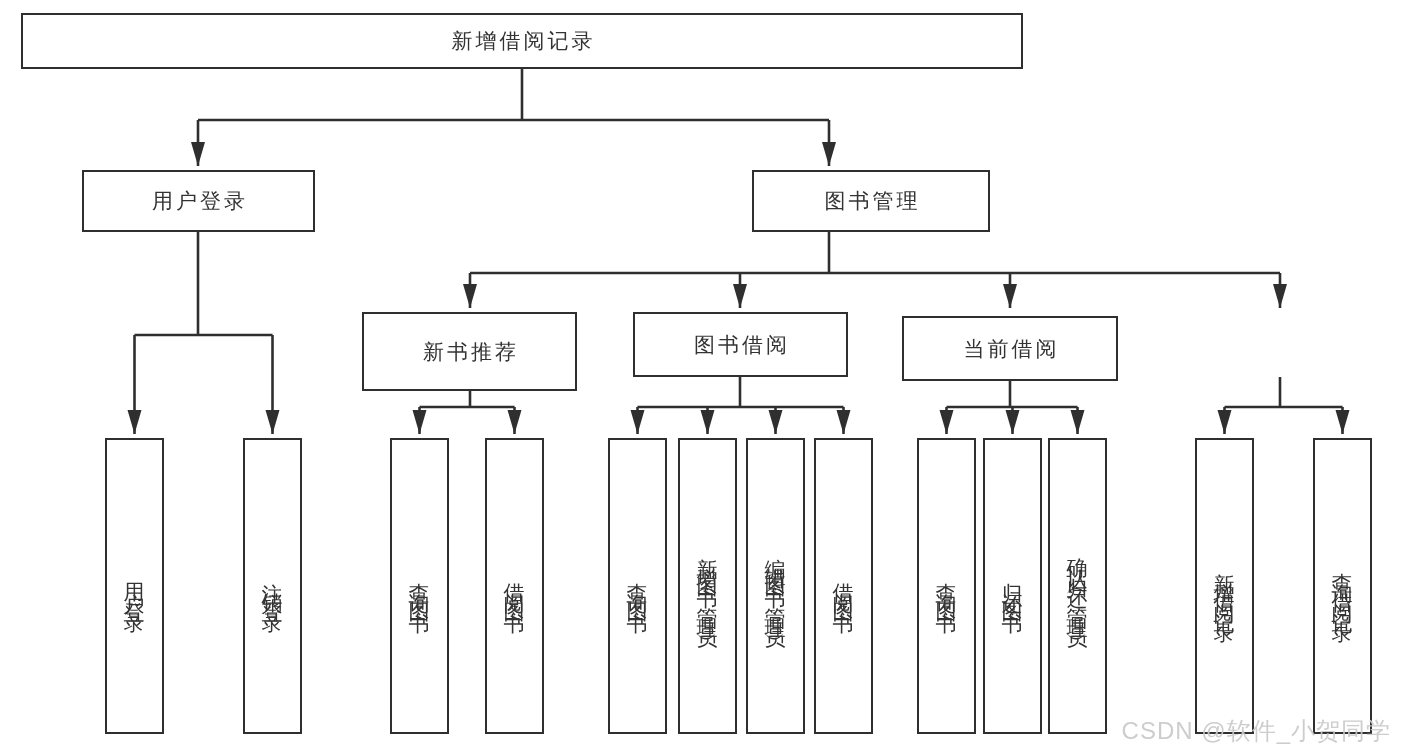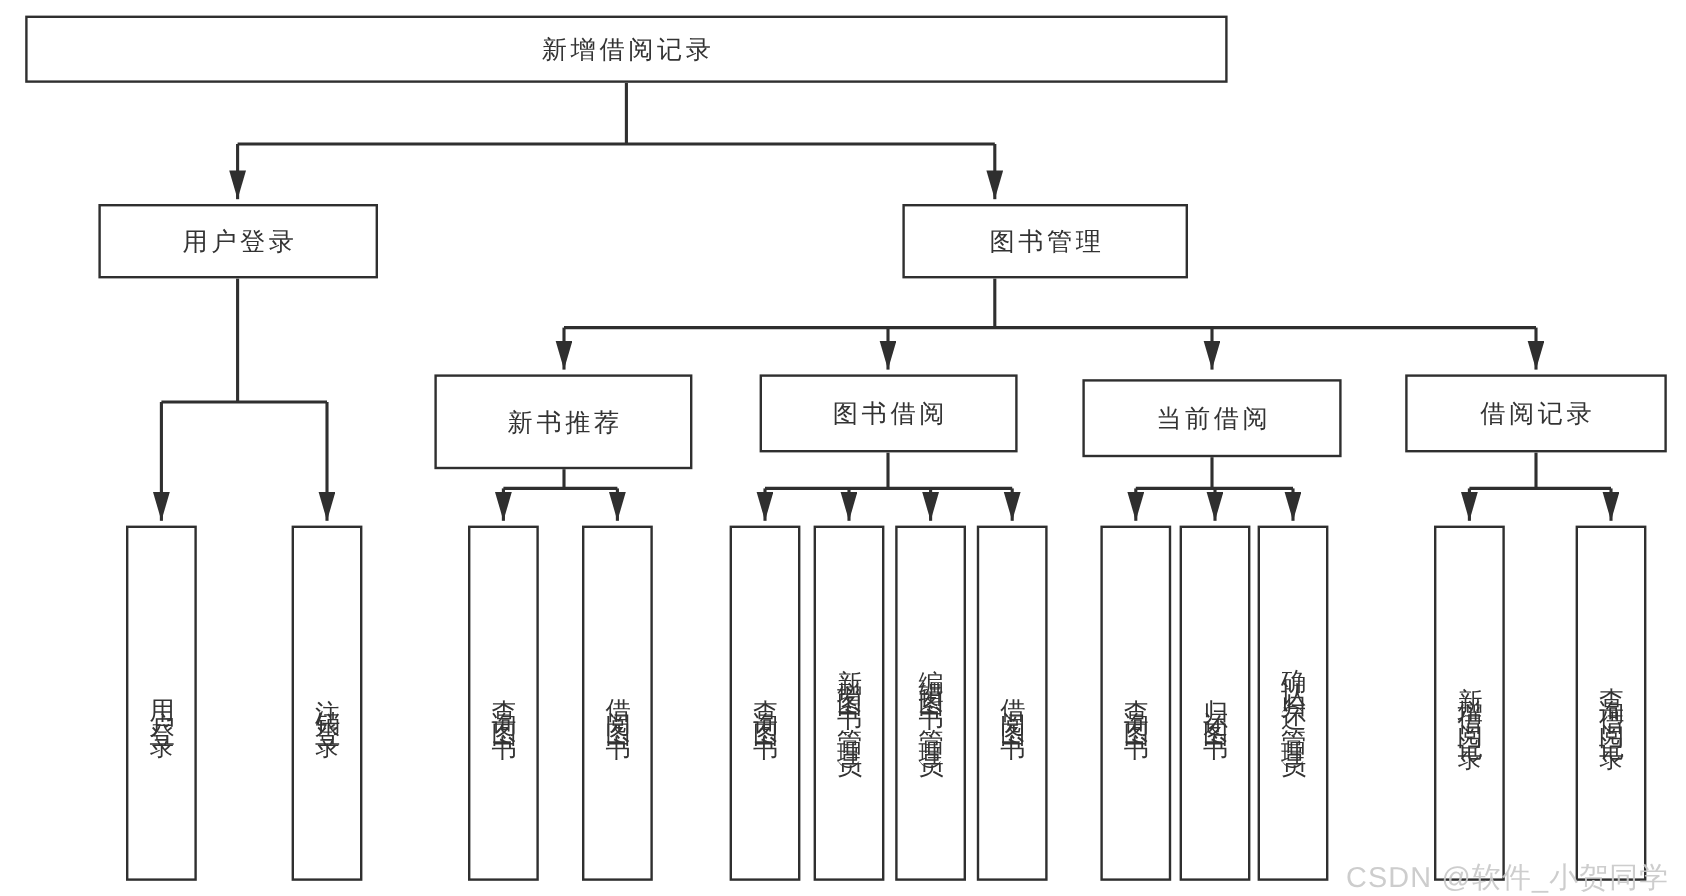--- a/index.html
+++ b/index.html
@@ -108,21 +108,20 @@
   </svg>
 
   <div class="hbox" style="left:21px;top:13px;width:1002px;height:56px;">新增借阅记录</div>
 
   <div class="hbox" style="left:82px;top:170px;width:233px;height:62px;">用户登录</div>
   <div class="hbox" style="left:752px;top:170px;width:238px;height:62px;">图书管理</div>
 
   <div class="hbox" style="left:362px;top:312px;width:215px;height:79px;">新书推荐</div>
   <div class="hbox" style="left:633px;top:312px;width:215px;height:65px;">图书借阅</div>
   <div class="hbox" style="left:902px;top:316px;width:216px;height:65px;">当前借阅</div>
-  <div class="hbox" style="left:1171px;top:312px;width:218px;height:65px;">借阅记录</div>
 
   <div class="vbox" style="left:105px;top:438px;width:59px;height:296px;">用户登录</div>
   <div class="vbox" style="left:243px;top:438px;width:59px;height:296px;">注销登录</div>
 
   <div class="vbox" style="left:390px;top:438px;width:59px;height:296px;">查询图书</div>
   <div class="vbox" style="left:485px;top:438px;width:59px;height:296px;">借阅图书</div>
 
   <div class="vbox" style="left:608px;top:438px;width:59px;height:296px;">查询图书</div>
   <div class="vbox" style="left:678px;top:438px;width:59px;height:296px;">新增图书（管理员）</div>
   <div class="vbox" style="left:746px;top:438px;width:59px;height:296px;">编辑图书（管理员）</div>

